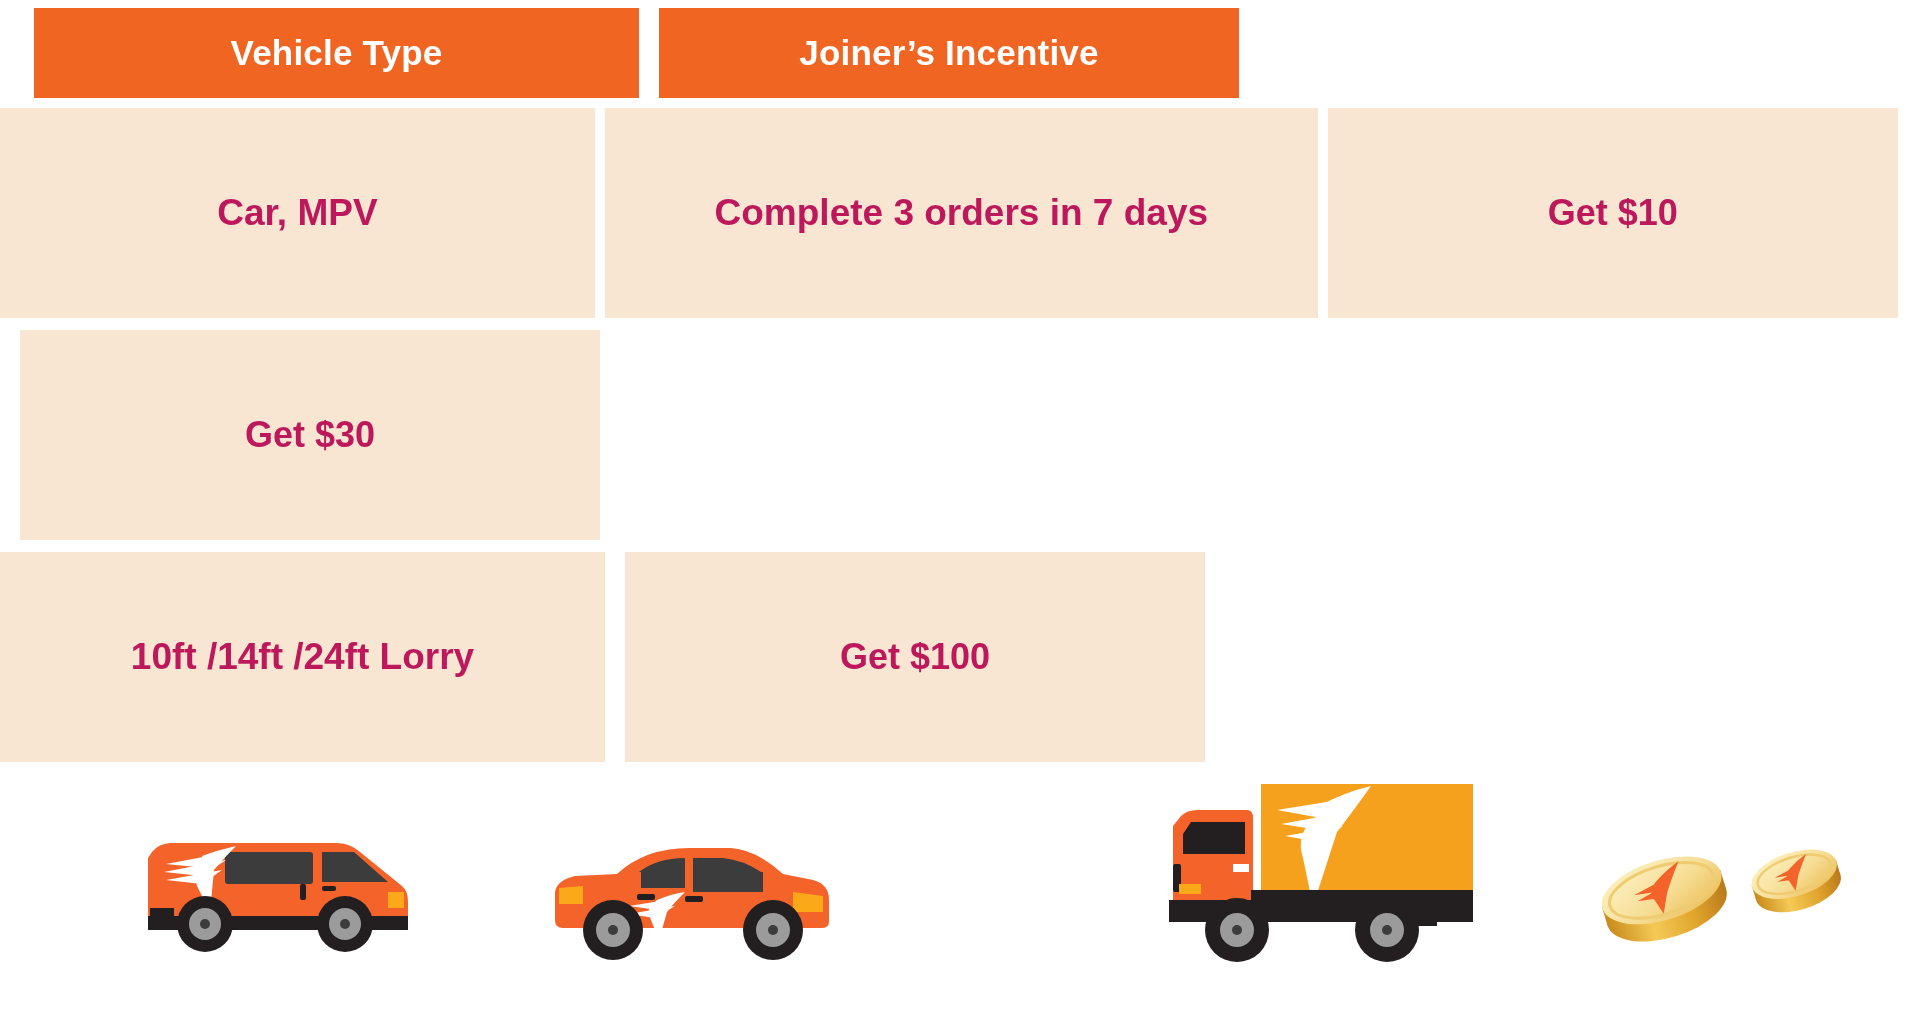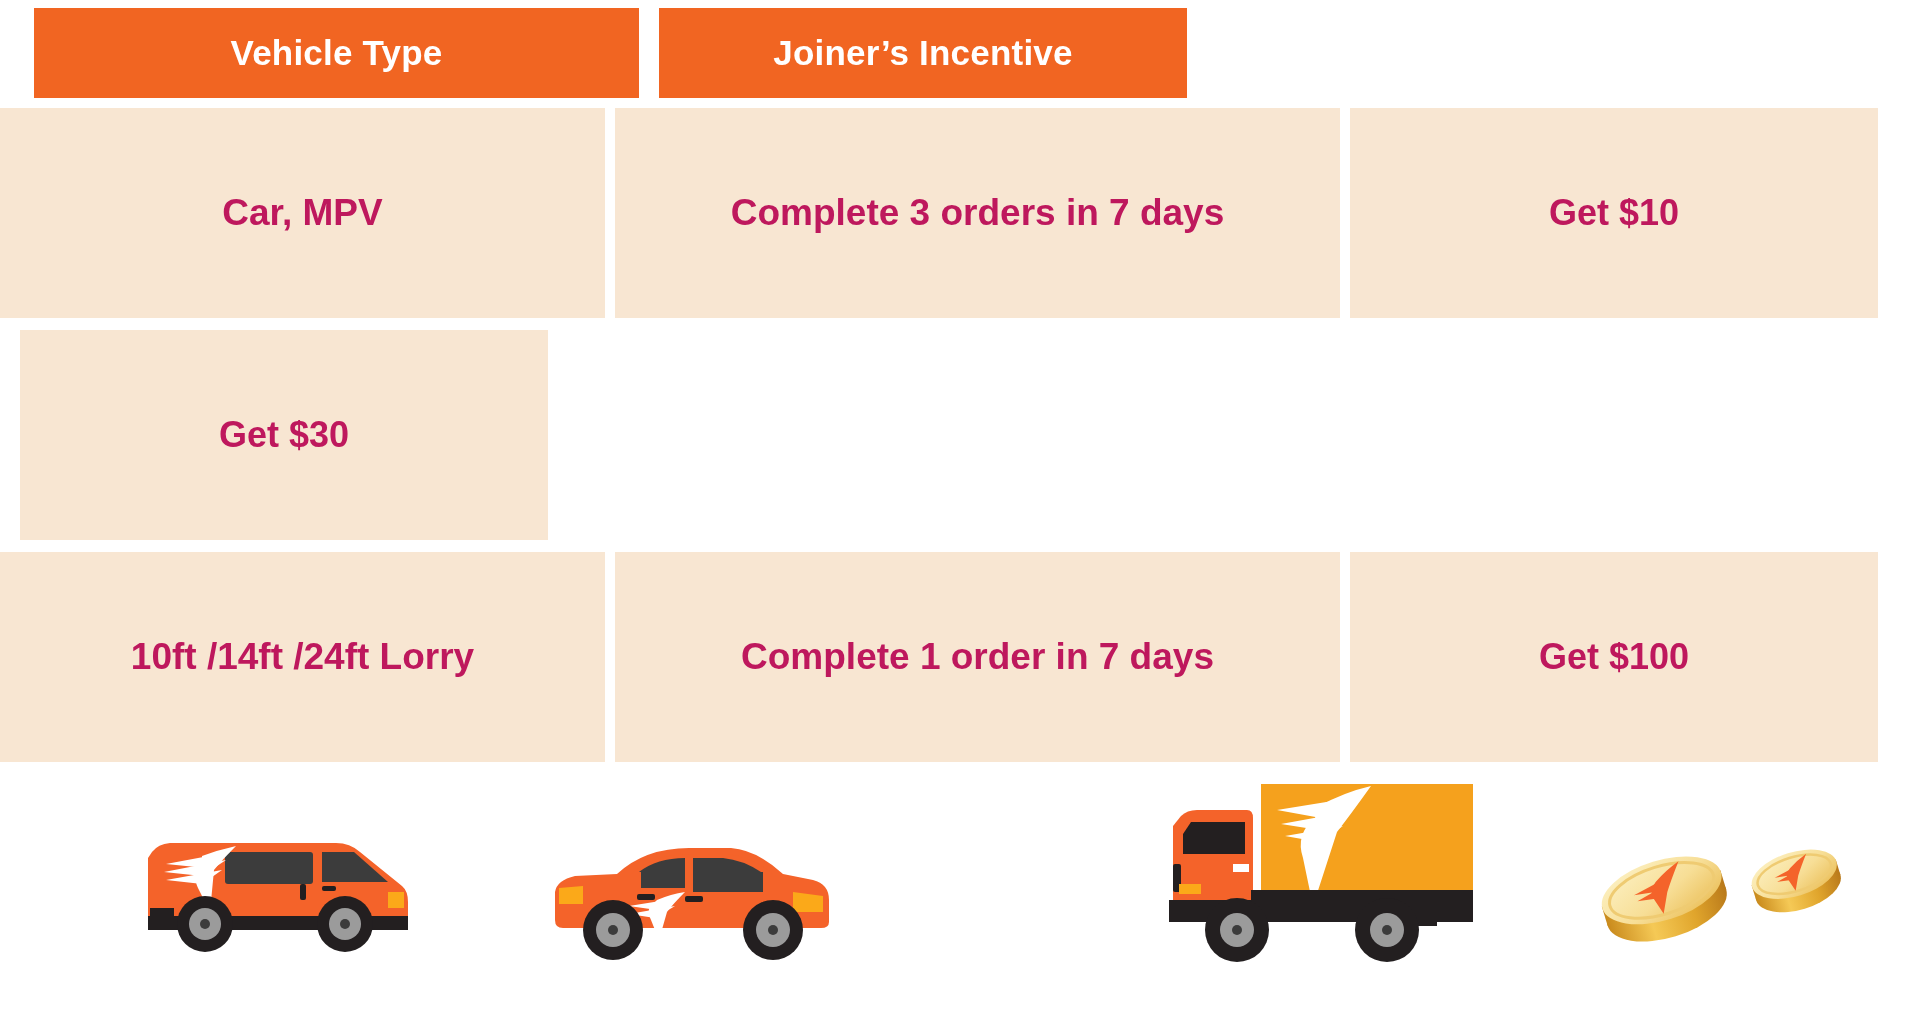--- a/index.html
+++ b/index.html
@@ -39,21 +39,21 @@
     align-items: center;
     justify-content: center;
     text-align: center;
     box-sizing: border-box;
   }
 
   
   .col-1 { width: 605px; }
   .gap   { width: 10px; flex: 0 0 10px; }
   .col-2 { width: 725px; }
-  .col-3 { width: 528px; }
+  .col-3 { width: 580px; }
 
   
   .header-row { height: 90px; margin-bottom: 10px; padding-left: 34px; }
   .header-row .t-cell {
     background: #F16522;
     color: #FFFFFF;
     font-size: 35px;
     font-weight: bold;
     letter-spacing: 0.2px;
   }
@@ -125,23 +125,20 @@
         <span>Get $30</span>
       </div>
     </div>
     <div class="row-gap"></div>
 
     <div class="t-row body-row">
       <div class="t-cell col-1">
         <span>10ft /14ft /24ft Lorry</span>
       </div>
       <div class="gap"></div>
-      <div class="t-cell col-2">
-        <span>Complete 1 order in 7 days</span>
-      </div>
       <div class="gap"></div>
       <div class="t-cell col-3">
         <span>Get $100</span>
       </div>
     </div>
 
   </div>
 
   <div class="illustrations">
 

